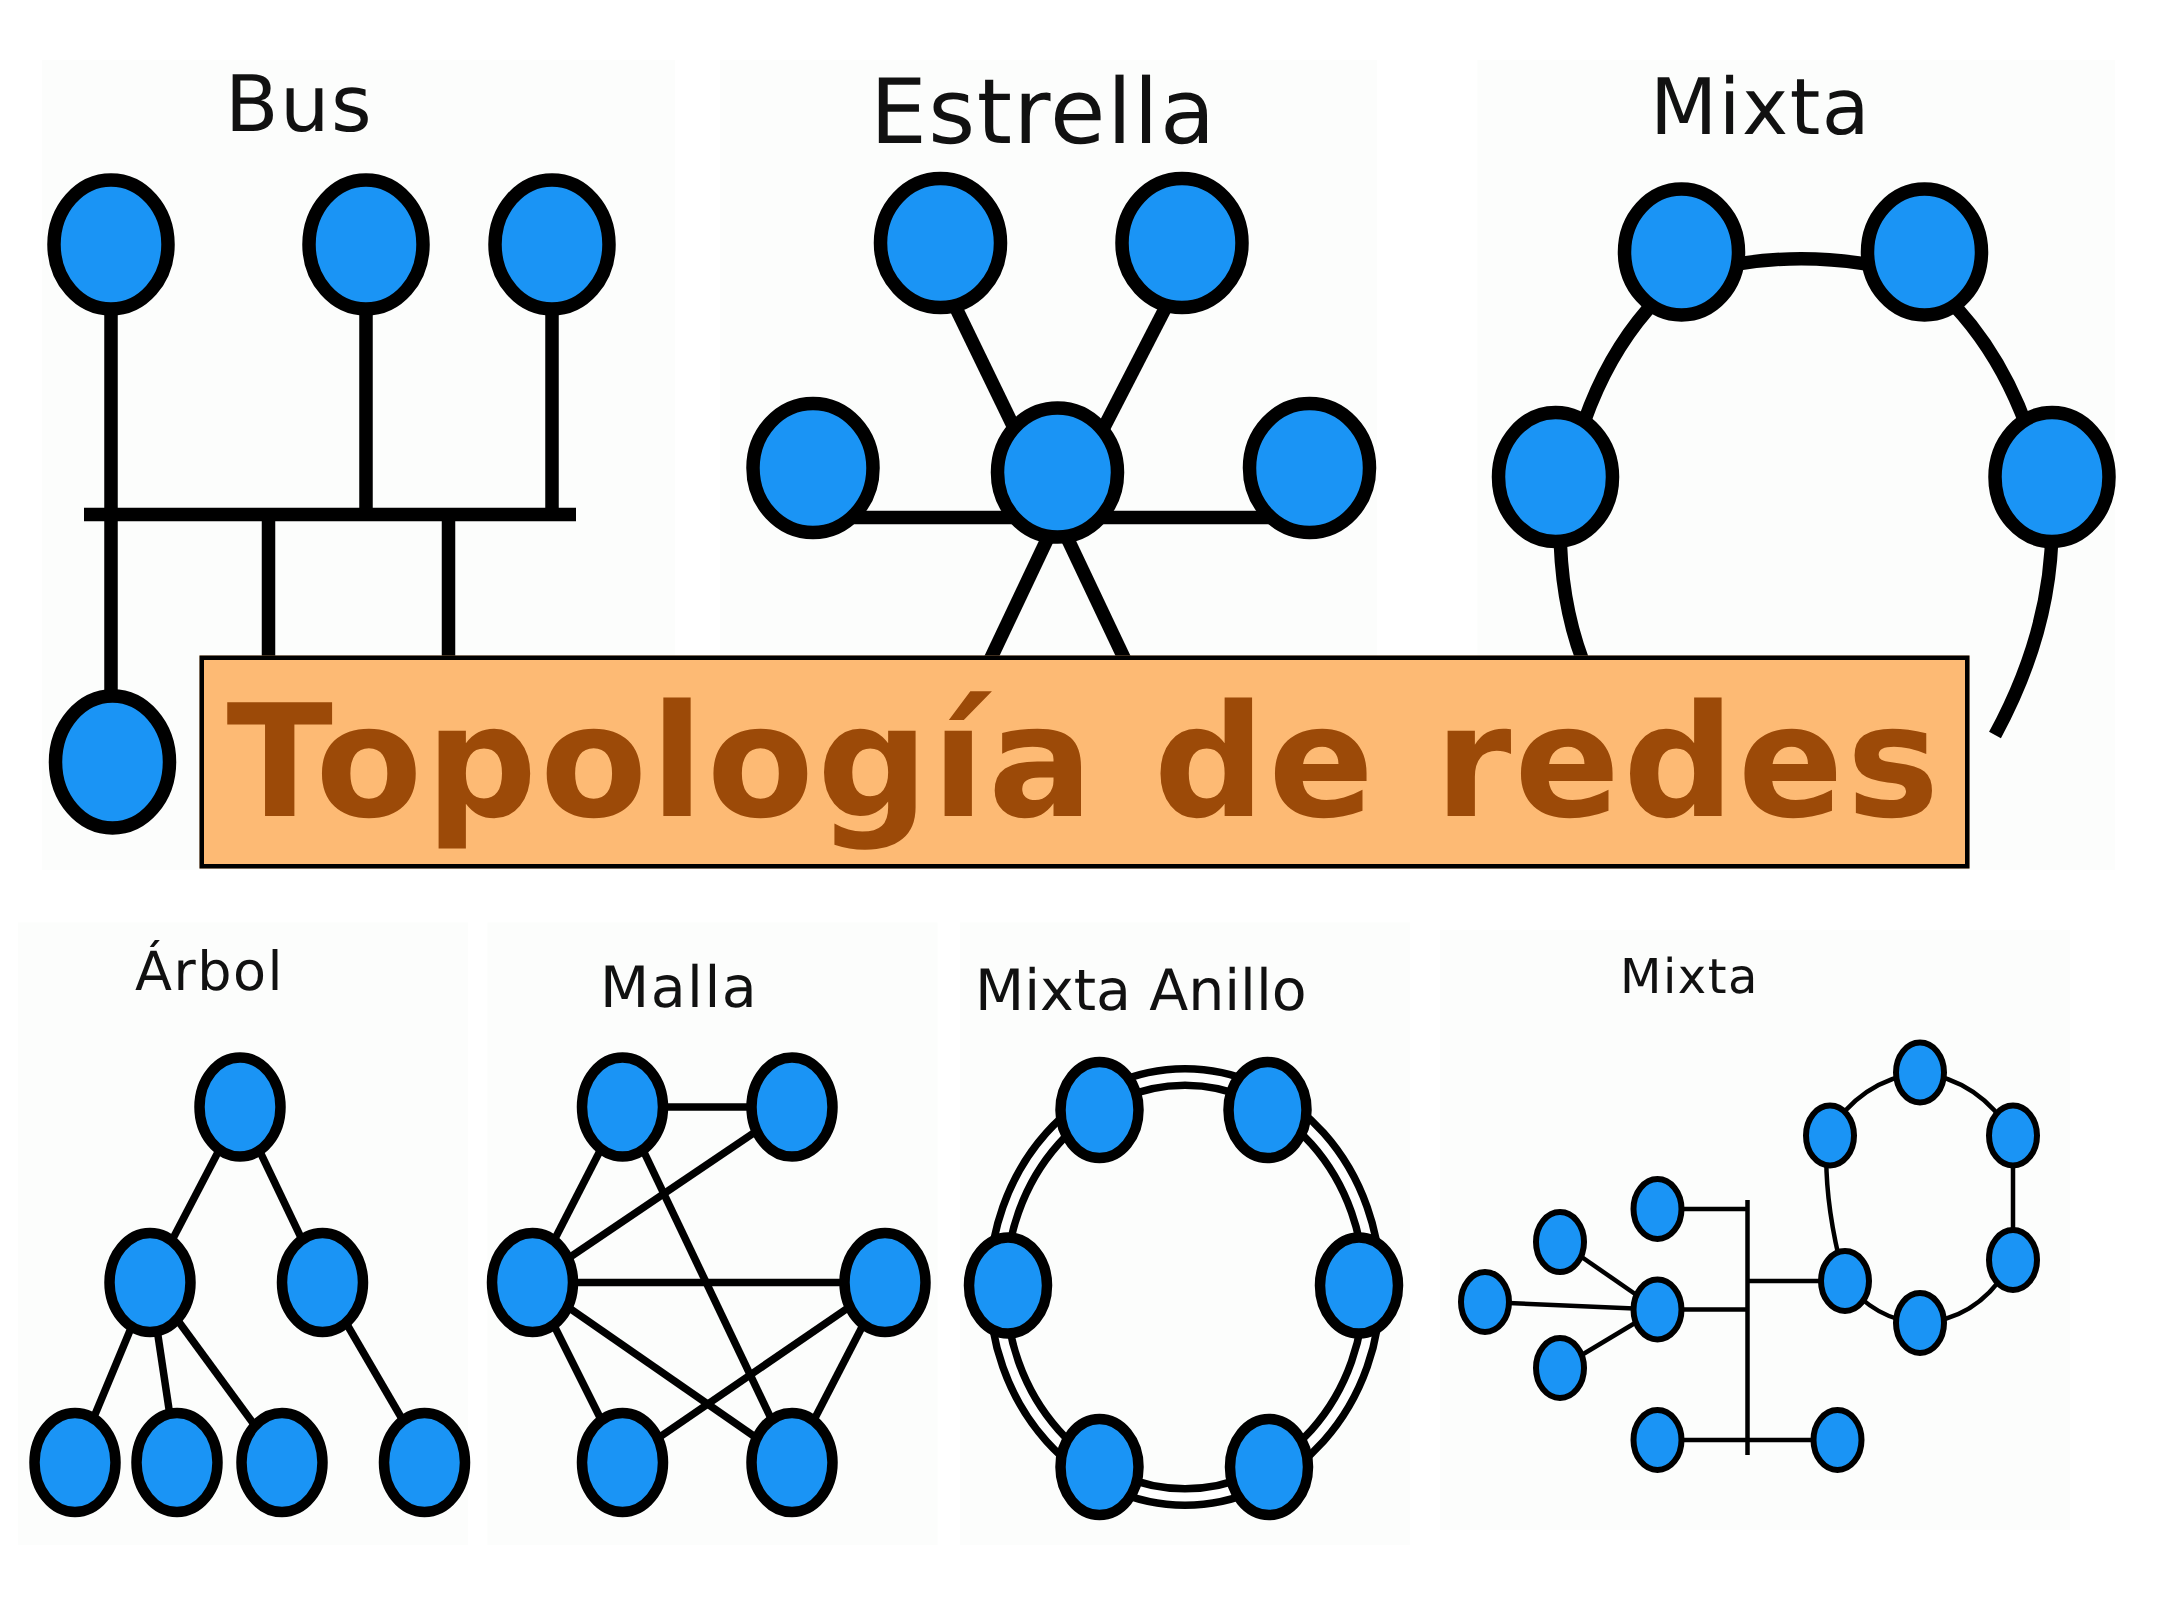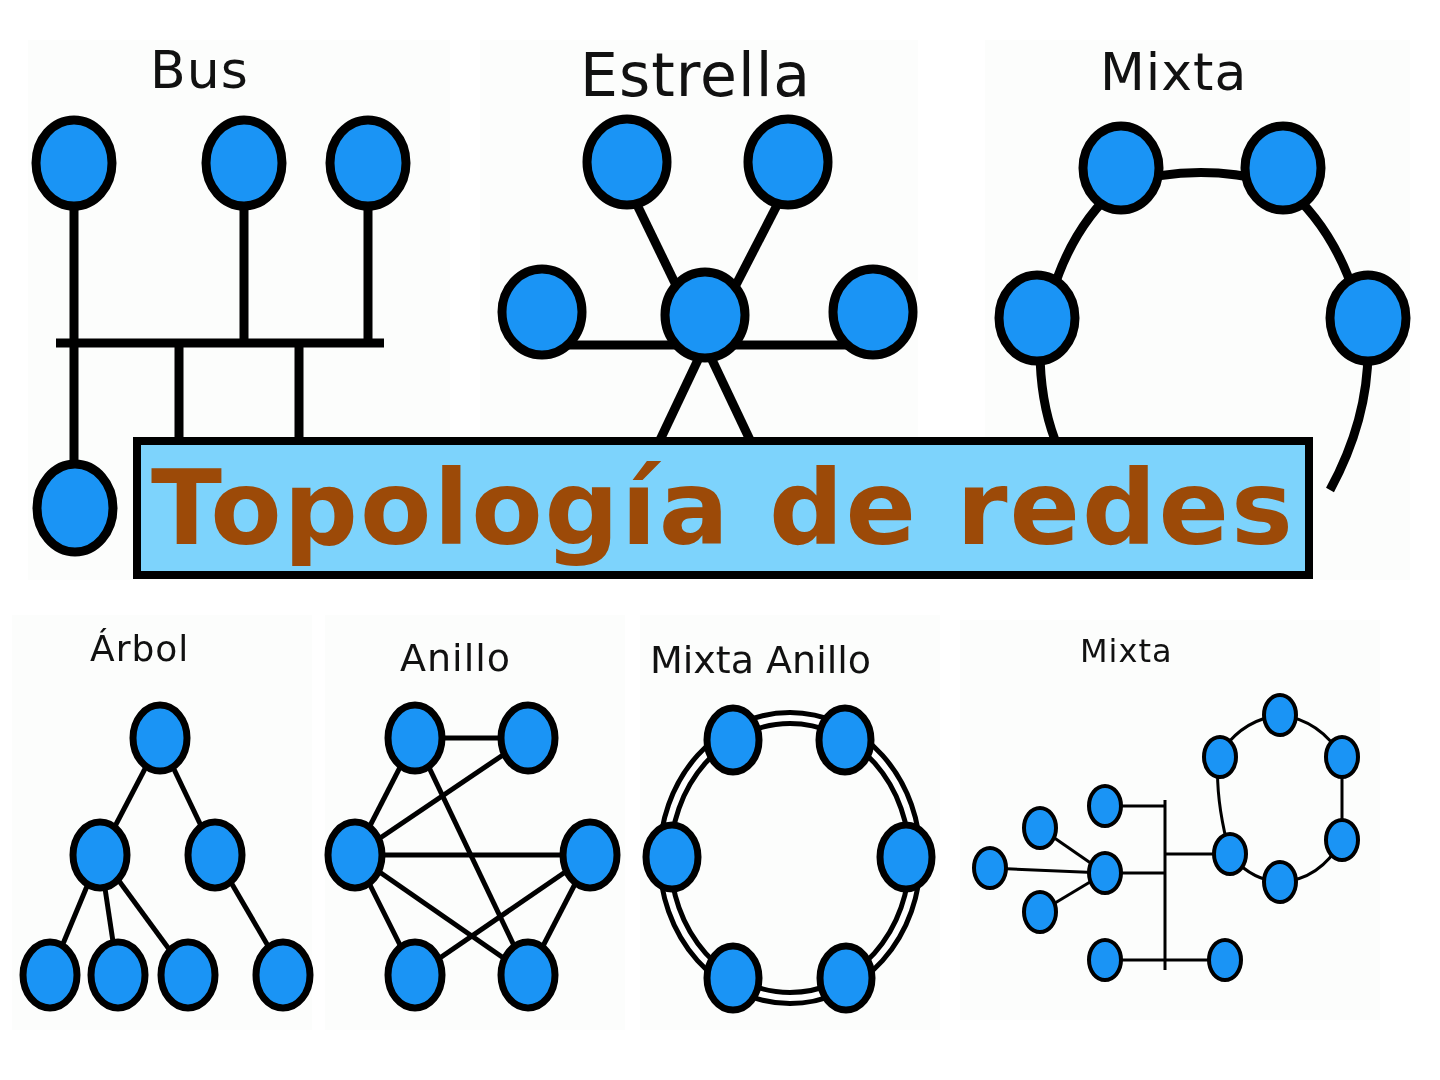--- a/index.html
+++ b/index.html
@@ -2,21 +2,21 @@
 <html><head>
   <meta charset="utf-8">
   <style>
     html, body { margin: 0; padding: 0; background: #ffffff; }
     body { width: 1440px; height: 1080px; position: relative; overflow: hidden; font-family: "DejaVu Sans", sans-serif; }
     .panel { position: absolute; background: #fcfdfc; }
     .label { position: absolute; font-family: "DejaVu Sans", sans-serif; color: #111; text-align: left; letter-spacing: 1px; }
     svg { position: absolute; left: 0; top: 0; }
     .title-box {
       position: absolute; left: 133px; top: 437px; width: 1180px; height: 142px;
-      background: #7dd3fc; border: 8px solid #000000; box-sizing: border-box;
+      background: #fdba74; border: 3px solid #000000; box-sizing: border-box;
       display: flex; align-items: center; justify-content: center;
     }
     .title-text {
       font-family: "DejaVu Sans", sans-serif; font-weight: bold; font-size: 104px;
       color: #9c4a08; letter-spacing: 2px; white-space: nowrap; line-height: 1;
     }
   </style>
 </head>
 <body>
 
@@ -25,21 +25,21 @@
 <div class="panel" style="left:985px;top:40px;width:425px;height:540px;"></div>
 <div class="panel" style="left:12px;top:615px;width:300px;height:415px;"></div>
 <div class="panel" style="left:325px;top:615px;width:300px;height:415px;"></div>
 <div class="panel" style="left:640px;top:615px;width:300px;height:415px;"></div>
 <div class="panel" style="left:960px;top:620px;width:420px;height:400px;"></div>
 
 <div class="label" style="left:150px;top:40px;width:150px;font-size:52px;">Bus</div>
 <div class="label" style="left:580px;top:40px;width:250px;font-size:60px;">Estrella</div>
 <div class="label" style="left:1100px;top:42px;width:210px;font-size:52px;">Mixta</div>
 <div class="label" style="left:90px;top:628px;width:150px;font-size:36px;">Árbol</div>
-<div class="label" style="left:400px;top:636px;width:150px;font-size:38px;">Anillo</div>
+<div class="label" style="left:400px;top:636px;width:150px;font-size:38px;">Malla</div>
 <div class="label" style="left:650px;top:638px;width:280px;font-size:38px;letter-spacing:0;">Mixta Anillo</div>
 <div class="label" style="left:1080px;top:632px;width:160px;font-size:32px;">Mixta</div>
 
 <svg width="1440" height="1080">
   <defs>
     <style>
       .ln { stroke:#000; stroke-width:9; fill:none; }
       .lnt { stroke:#000; stroke-width:5; fill:none; }
       .nd { fill:#1a94f5; stroke:#000; stroke-width:9; }
       .nds { fill:#1a94f5; stroke:#000; stroke-width:7; }

